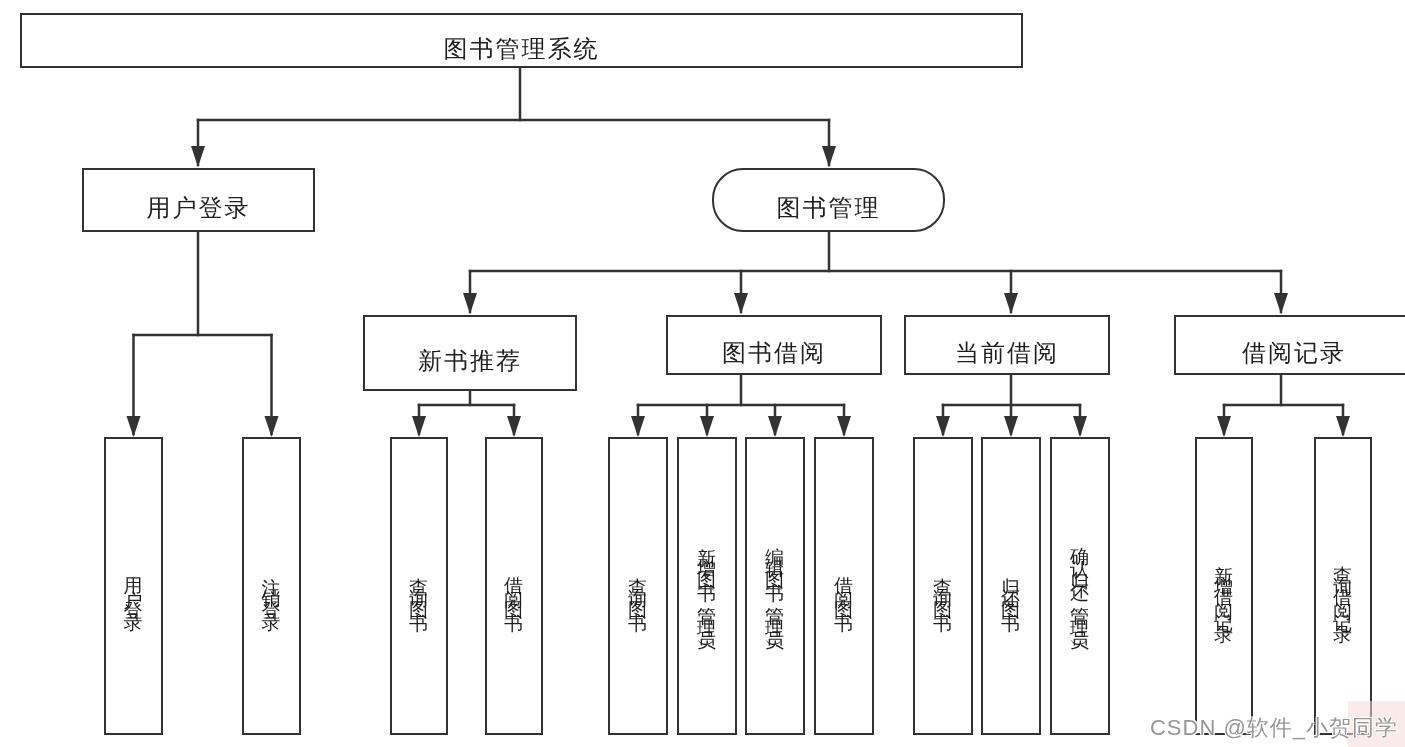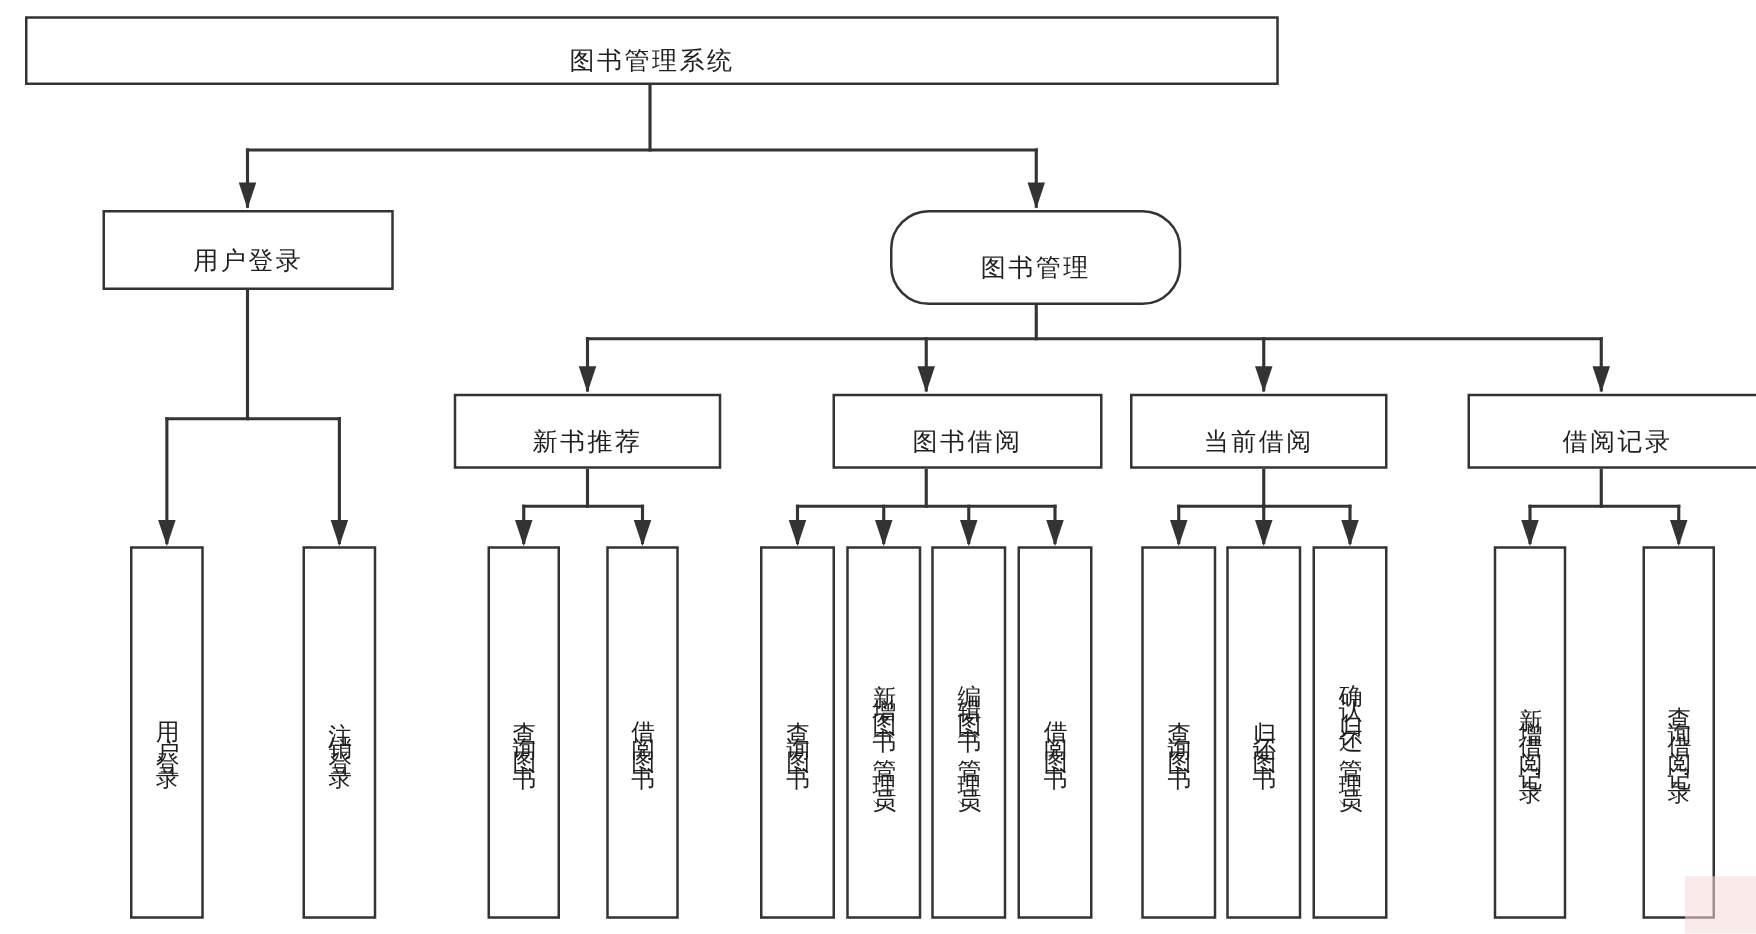--- a/index.html
+++ b/index.html
@@ -13,21 +13,21 @@
   .wires{position:absolute;left:0;top:0;width:1405px;height:747px;pointer-events:none;}
   .box{
     position:absolute;
     box-sizing:border-box;
     background:#ffffff;
     border:2.5px solid #333333;
     display:flex;align-items:center;justify-content:center;
     color:#1f1f1f;
   }
   .hbox span{
-    font-size:20px;
+    font-size:24px;
     letter-spacing:2px;
     white-space:nowrap;
     margin-top:16px;
   }
   .vbox span{
     writing-mode:vertical-rl;
     text-orientation:mixed;
     font-size:19px;
     letter-spacing:12px;
     line-height:1;
@@ -117,25 +117,25 @@
     </g>
   </svg>
 
   <div class="box hbox" style="left:20px;top:13px;width:1003px;height:55px;">
     <span>图书管理系统</span>
   </div>
 
   <div class="box hbox" style="left:82px;top:168px;width:233px;height:64px;">
     <span>用户登录</span>
   </div>
-  <div class="box hbox" style="left:712px;top:168px;width:233px;height:76px;border-radius:31px;">
+  <div class="box hbox" style="left:712px;top:168px;width:233px;height:64px;border-radius:31px;">
     <span>图书管理</span>
   </div>
 
-  <div class="box hbox" style="left:363px;top:315px;width:214px;height:60px;text-align:right;">
+  <div class="box hbox" style="left:363px;top:315px;width:214px;height:76px;text-align:right;">
     <span>新书推荐</span>
   </div>
   <div class="box hbox" style="left:666px;top:315px;width:216px;height:60px;">
     <span>图书借阅</span>
   </div>
   <div class="box hbox" style="left:904px;top:315px;width:206px;height:60px;">
     <span>当前借阅</span>
   </div>
   <div class="box hbox" style="left:1174px;top:315px;width:240px;height:60px;">
     <span>借阅记录</span>
@@ -179,14 +179,15 @@
   </div>
 
   <div class="box vbox" style="left:1195px;top:437px;width:58px;height:298px;">
     <span>新增借阅记录</span>
   </div>
   <div class="box vbox" style="left:1314px;top:437px;width:58px;height:298px;">
     <span>查询借阅记录</span>
   </div>
 
   <div class="pinkwash"></div>
+  <div class="watermark">CSDN @软件_小贺同学</div>
 
 </div>
 
 </body></html>

